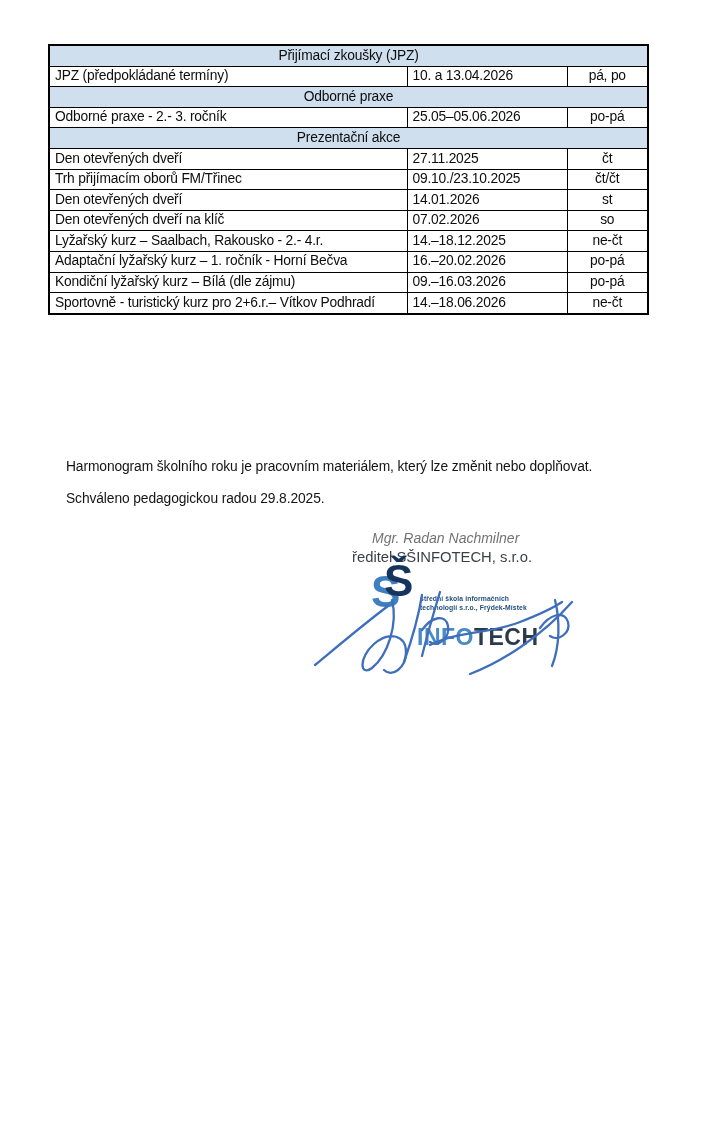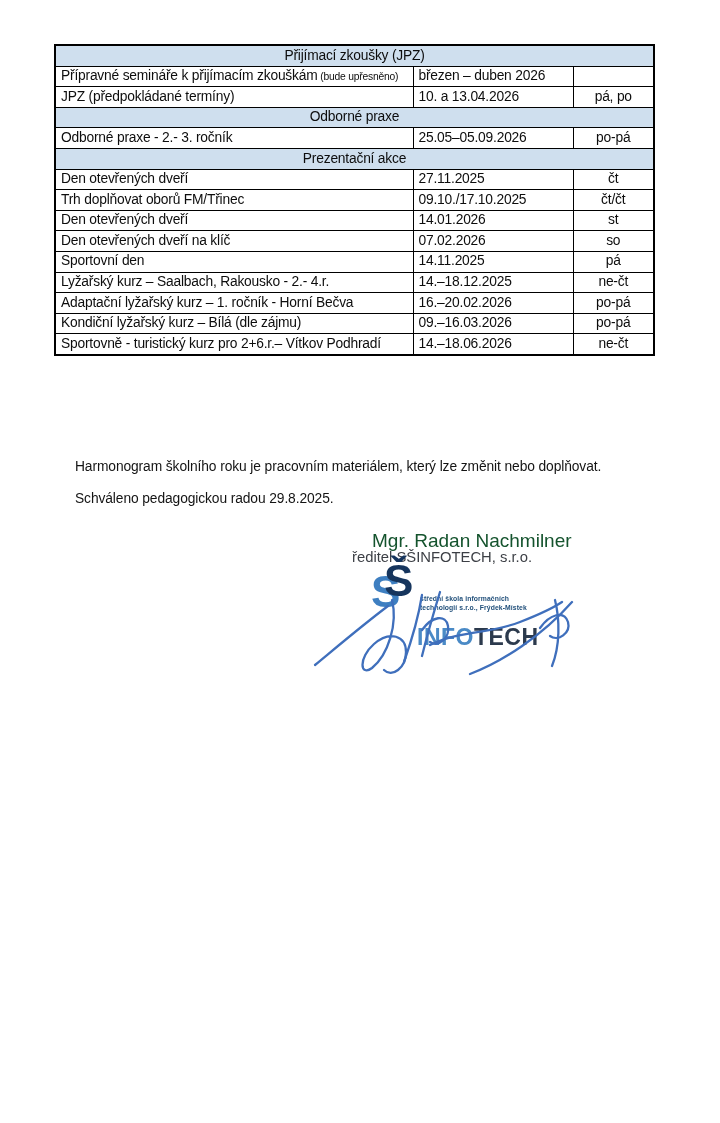--- a/index.html
+++ b/index.html
@@ -1,38 +1,38 @@
 <!DOCTYPE html>
 <html><head>
 <meta charset="utf-8">
 <style>
   html,body{margin:0;padding:0;background:#fff;}
   .page{
     position:relative;width:720px;height:1123px;background:#ffffff;overflow:hidden;
     font-family:"Liberation Sans", sans-serif;color:#000;
   }
   
-  .tablewrap{position:absolute;left:54px;top:44px;width:508px;}
+  .tablewrap{position:absolute;left:48px;top:44px;width:508px;}
   table.sched{border-collapse:collapse;width:100%;table-layout:fixed;border:2px solid #000;}
   table.sched td{
     border:1.6px solid #000;height:19.6px;padding:0 5px;
     font-size:13.8px;letter-spacing:-0.2px;line-height:1.05;
     white-space:nowrap;overflow:hidden;vertical-align:middle;color:#0d0d0d;
   }
   td.section{background:#cfdfee;text-align:center;font-size:14.2px;}
   td.c-event{text-align:left;}
   td.c-date{text-align:left;}
   td.c-days{text-align:center;}
   .note-small{font-size:10.3px;letter-spacing:-0.2px;}
   
-  .note{position:absolute;left:75px;font-size:13.8px;letter-spacing:-0.1px;color:#141414;}
+  .note{position:absolute;left:66px;font-size:13.8px;letter-spacing:-0.1px;color:#141414;}
   .note1{top:459px;}
   .note2{top:491px;text-align:center;}
   
-  .sig-name{position:absolute;left:372px;top:530px;font-size:19px;color:#14532d;}
+  .sig-name{position:absolute;left:372px;top:530px;font-size:14px;color:#737373;font-style:italic;}
   .sig-title{position:absolute;left:352px;top:549px;font-size:14.8px;color:#3c3f45;}
   
   .logo{position:absolute;left:371px;top:558px;width:180px;height:60px;}
   .logo .s1{position:absolute;left:0px;top:12px;font-size:44px;font-weight:bold;color:#3e7fc1;line-height:1;}
   .logo .s2{position:absolute;left:13px;top:1px;font-size:44px;font-weight:bold;color:#16355d;line-height:1;}
   .logo .word{position:absolute;left:46px;top:28px;font-size:23px;font-weight:bold;letter-spacing:0.5px;line-height:1;margin-top:40px;}
   .logo .info{color:#4a8ac6;}
   .logo .tech{color:#2c3a4d;}
   .logo .tagline{position:absolute;left:49px;top:36px;width:150px;
     font-size:6.8px;line-height:1.35;color:#1f4e79;font-weight:bold;letter-spacing:0.1px;}
@@ -49,64 +49,54 @@
       <colgroup>
         <col style="width:358px">
           <col style="width:160px">
           <col style="width:81px">
       </colgroup>
       <tbody>
           <tr>
             <td class="section" colspan="3">Přijímací zkoušky (JPZ)</td>
           </tr>
           <tr>
-            <td class="c-event">Přípravné semináře k přijímacím zkouškám<span class="note-small"> (bude upřesněno)</span></td>
-            <td class="c-date">březen – duben 2026</td>
-            <td class="c-days"></td>
-          </tr>
-          <tr>
             <td class="c-event">JPZ (předpokládané termíny)</td>
             <td class="c-date">10. a 13.04.2026</td>
             <td class="c-days">pá, po</td>
           </tr>
           <tr>
             <td class="section" colspan="3">Odborné praxe</td>
           </tr>
           <tr>
             <td class="c-event">Odborné praxe - 2.- 3. ročník</td>
-            <td class="c-date">25.05–05.09.2026</td>
+            <td class="c-date">25.05–05.06.2026</td>
             <td class="c-days">po-pá</td>
           </tr>
           <tr>
             <td class="section" colspan="3">Prezentační akce</td>
           </tr>
           <tr>
             <td class="c-event">Den otevřených dveří</td>
             <td class="c-date">27.11.2025</td>
             <td class="c-days">čt</td>
           </tr>
           <tr>
-            <td class="c-event">Trh doplňovat oborů FM/Třinec</td>
-            <td class="c-date">09.10./17.10.2025</td>
+            <td class="c-event">Trh přijímacím oborů FM/Třinec</td>
+            <td class="c-date">09.10./23.10.2025</td>
             <td class="c-days">čt/čt</td>
           </tr>
           <tr>
             <td class="c-event">Den otevřených dveří</td>
             <td class="c-date">14.01.2026</td>
             <td class="c-days">st</td>
           </tr>
           <tr>
             <td class="c-event">Den otevřených dveří na klíč</td>
             <td class="c-date">07.02.2026</td>
             <td class="c-days">so</td>
-          </tr>
-          <tr>
-            <td class="c-event">Sportovní den</td>
-            <td class="c-date">14.11.2025</td>
-            <td class="c-days">pá</td>
           </tr>
           <tr>
             <td class="c-event">Lyžařský kurz – Saalbach, Rakousko - 2.- 4.r.</td>
             <td class="c-date">14.–18.12.2025</td>
             <td class="c-days">ne-čt</td>
           </tr>
           <tr>
             <td class="c-event">Adaptační lyžařský kurz – 1. ročník - Horní Bečva</td>
             <td class="c-date">16.–20.02.2026</td>
             <td class="c-days">po-pá</td>

